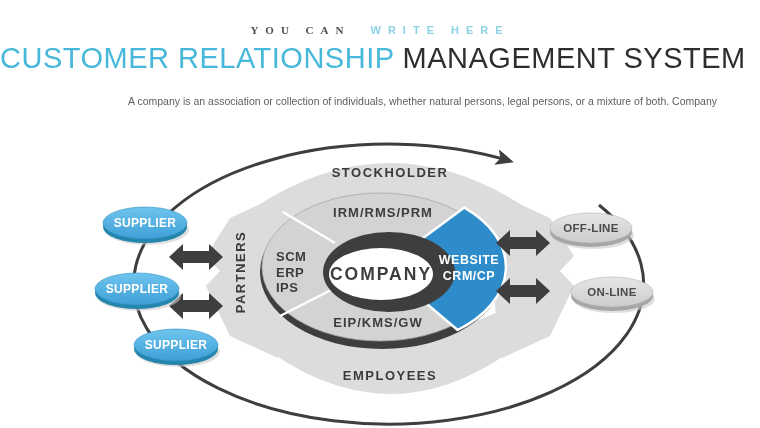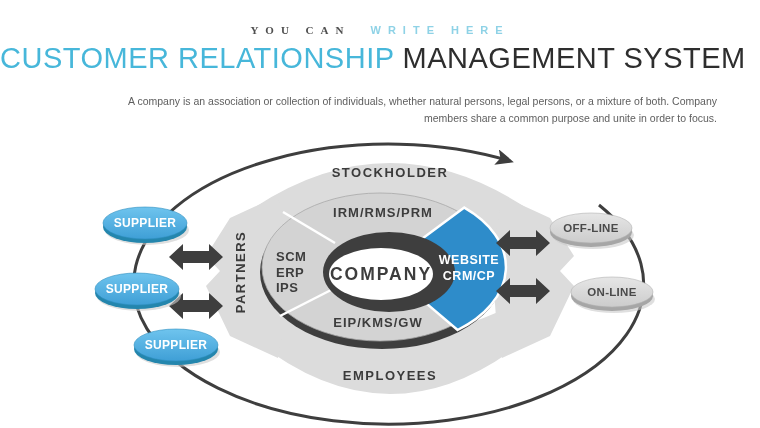--- a/index.html
+++ b/index.html
@@ -40,21 +40,20 @@
   <span class="t-dark">YOU CAN</span><span>&nbsp;&nbsp;</span><span class="t-blue">WRITE HERE</span>
 </div>
 
 <div class="main-title">
   <span class="hl">CUSTOMER RELATIONSHIP</span>
   <span class="rest">MANAGEMENT SYSTEM</span>
 </div>
 
 <div class="desc">
   <span>A company is an association or collection of individuals, whether natural persons, legal persons, or a mixture of both. Company</span><br>
-  <span>members share a common purpose and unite in order to focus.</span>
 </div>
 
 <svg width="760" height="428" viewBox="0 0 760 428">
   <defs>
     <marker id="arrowhead" markerUnits="userSpaceOnUse" markerWidth="20" markerHeight="18" refX="14" refY="8" orient="auto">
       <path d="M0,0 L18,8 L0,16 L4,8 Z" fill="#3e3e3e"></path>
     </marker>
     <linearGradient id="gradSupplier" x1="0" y1="0" x2="0" y2="1">
       <stop offset="0" stop-color="#6fc4ee"></stop>
       <stop offset="1" stop-color="#3f9fd6"></stop>

